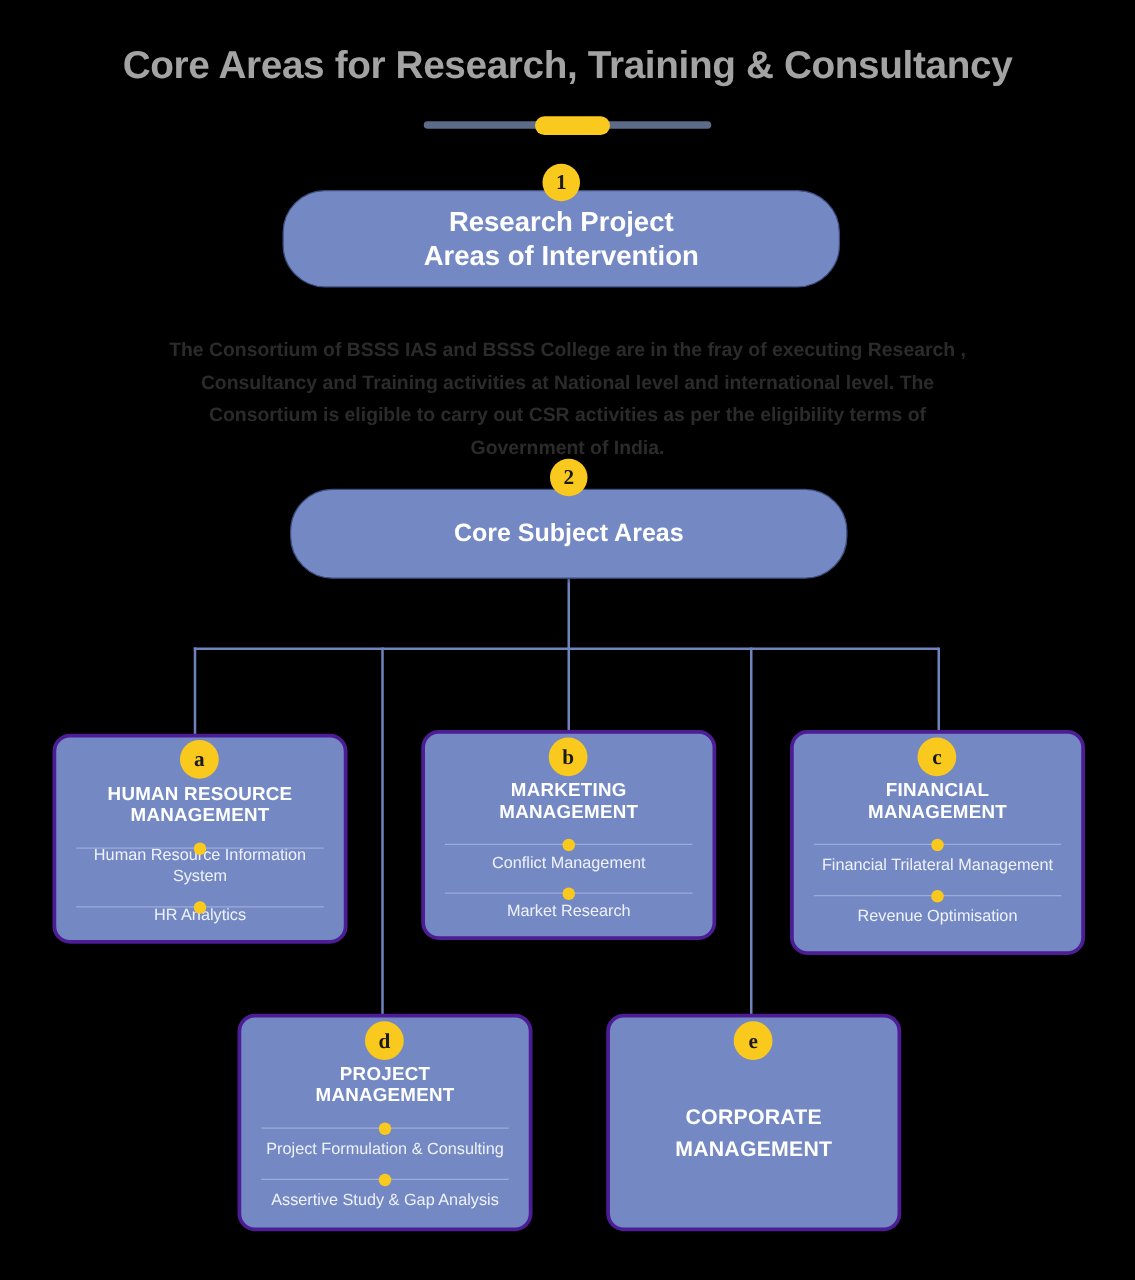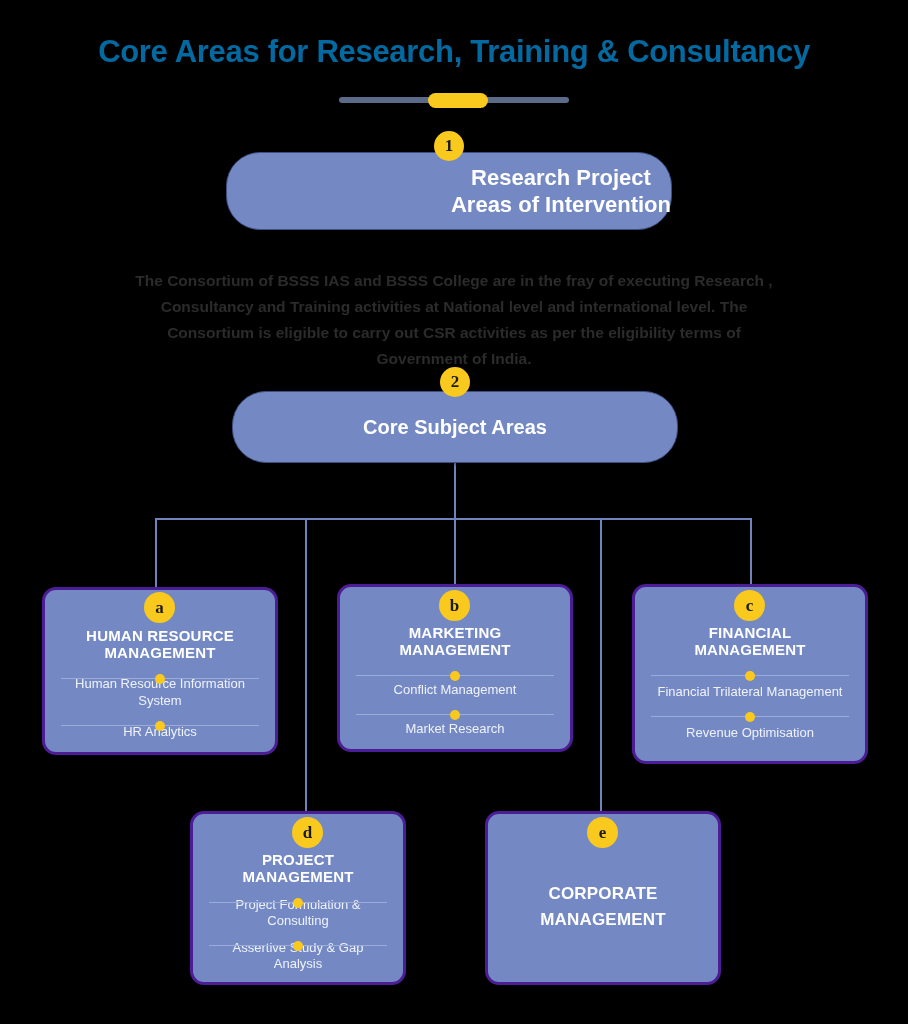--- a/index.html
+++ b/index.html
@@ -18,21 +18,21 @@
   }
 
   
   .page-title {
     position: absolute;
     left: 0; top: 34px;
     width: 908px;
     text-align: center;
     font-size: 31px;
     font-weight: bold;
-    color: #0369a1;
+    color: #a3a3a3;
     letter-spacing: -0.3px;
     white-space: nowrap;
   }
   .title-rule {
     position: absolute;
     left: 339px; top: 96px;
     width: 230px; height: 8px;
   }
   .title-rule .bar {
     position: absolute;
@@ -62,21 +62,21 @@
     border-radius: 34px;
     display: flex;
     align-items: center;
     justify-content: center;
     text-align: center;
     color: #FFFFFF;
     font-weight: bold;
     line-height: 1.25;
     box-shadow: 0 2px 3px rgba(0,0,0,0.35);
   }
-  #pill-1 { left: 226px; top: 152px; width: 446px; height: 78px; font-size: 22px; justify-content: flex-end; }
+  #pill-1 { left: 226px; top: 152px; width: 446px; height: 78px; font-size: 22px; }
   #pill-2 { left: 232px; top: 391px; width: 446px; height: 72px; font-size: 20px; }
 
   
   .badge {
     position: absolute;
     background: #FAC91E;
     color: #1A1A1A;
     border-radius: 50%;
     display: flex;
     align-items: center;
@@ -160,21 +160,21 @@
     text-align: center;
     color: #EFF2FA;
     font-size: 13px;
     line-height: 1.25;
     margin-top: 1px;
   }
 
   #card-a { left: 42px;  top: 587px; width: 236px; height: 168px; }
   #card-b { left: 337px; top: 584px; width: 236px; height: 168px; }
   #card-c { left: 632px; top: 584px; width: 236px; height: 180px; }
-  #card-d { left: 190px; top: 811px; width: 216px; height: 174px; }
+  #card-d { left: 190px; top: 811px; width: 236px; height: 174px; }
   #card-e { left: 485px; top: 811px; width: 236px; height: 174px; }
 
   #badge-a { left: 144px; top: 592px; }
   #badge-b { left: 439px; top: 590px; }
   #badge-c { left: 734px; top: 590px; }
   #badge-d { left: 292px; top: 817px; }
   #badge-e { left: 587px; top: 817px; }
 </style>
 </head>
 <body>

